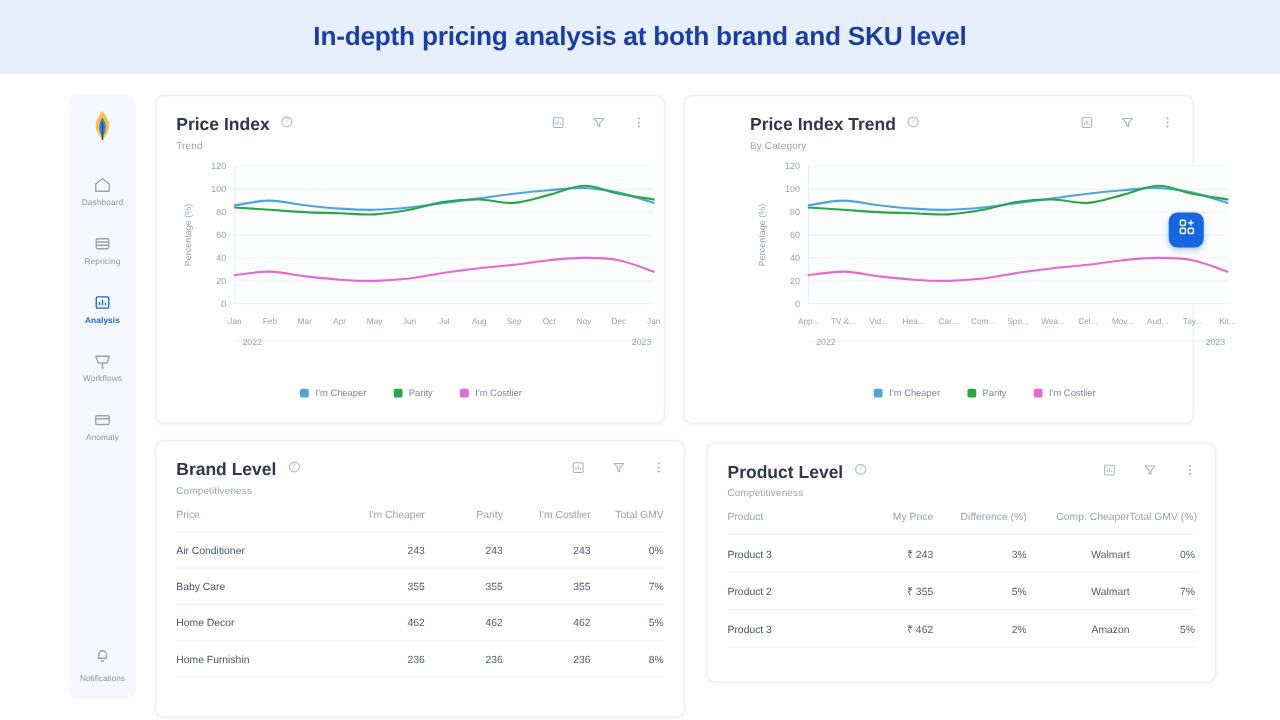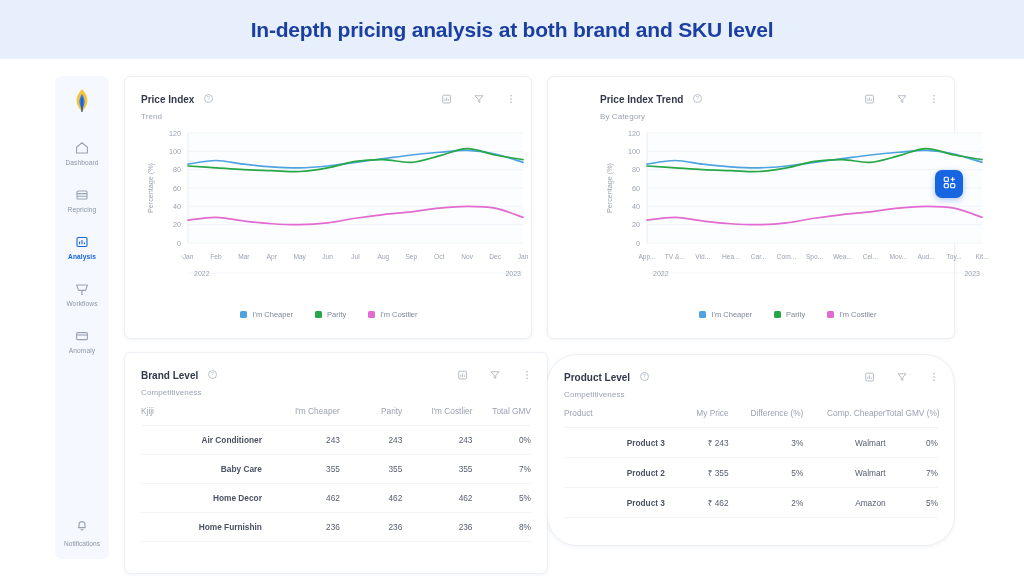--- a/index.html
+++ b/index.html
@@ -53,25 +53,25 @@
 
   
   .card {
     position: absolute; background: #fff;
     border: 1px solid #eceff4; border-radius: 7px;
     box-shadow: 0 1px 4px rgba(40,60,110,0.055);
   }
   #card-price-index      { left: 124px; top: 17px;  width: 408px; height: 263px; }
   #card-price-index-trend{ left: 547px; top: 17px;  width: 408px; height: 263px; padding-left: 36px; }
   #card-brand-level      { left: 124px; top: 293px; width: 424px; height: 222px; }
-  #card-product-level    { left: 547px; top: 295px; width: 408px; height: 192px; border-radius: 30px; }
+  #card-product-level    { left: 565px; top: 295px; width: 408px; height: 192px; }
 
   .card-head { position: relative; padding: 13px 16px 0 16px; height: 48px; }
   .card-title {
-    font-size: 10px; color: #30384a; font-weight: bold;
+    font-size: 14px; color: #30384a; font-weight: bold;
     display: inline-block; vertical-align: middle;
   }
   .help-icon {
     display: inline-block; vertical-align: middle; margin-left: 5px;
     width: 9px; height: 9px; border-radius: 50%;
     border: 1px solid #b9c0cc; position: relative; top: -1px;
   }
   .help-icon::after {
     content: "?"; position: absolute; left: 0; right: 0; top: -1.5px;
     font-size: 6px; color: #b9c0cc; text-align: center; line-height: 9px;
@@ -101,21 +101,21 @@
     font-size: 8.3px; font-weight: normal; color: #9aa2b1;
     padding: 5px 0 9px 0; border-bottom: 1px solid #eef1f5;
     text-align: right; white-space: nowrap;
   }
   thead th:first-child { text-align: left; }
   tbody td {
     font-size: 8.3px; color: #555d6e; padding: 9px 0;
     border-bottom: 1px solid #f2f4f8; text-align: right; white-space: nowrap;
     overflow: hidden; text-overflow: clip;
   }
-  tbody td:first-child { text-align: right; color: #4a5263; font-weight: bold; }
+  tbody td:first-child { text-align: left; color: #4a5263; }
 
   
   .fab {
     position: absolute; left: 935px; top: 111px; width: 28px; height: 28px;
     background: #1765e0; border-radius: 7px; cursor: pointer;
     display: flex; align-items: center; justify-content: center;
     box-shadow: 0 2px 6px rgba(23,101,224,0.35);
     z-index: 20;
   }
 </style>
@@ -409,21 +409,21 @@
         <table>
           <colgroup>
               <col style="width:31%">
               <col style="width:20%">
               <col style="width:16%">
               <col style="width:18%">
               <col style="width:15%">
             </colgroup>
           <thead>
               <tr id="brand-head">
-                <th>Kjiji</th>
+                <th>Price</th>
                 <th>I'm Cheaper</th>
                 <th>Parity</th>
                 <th>I'm Costlier</th>
                 <th>Total GMV</th>
               </tr>
             </thead>
           <tbody id="brand-body">
               <tr>
                 <td>Air Conditioner</td>
                 <td>243</td>

